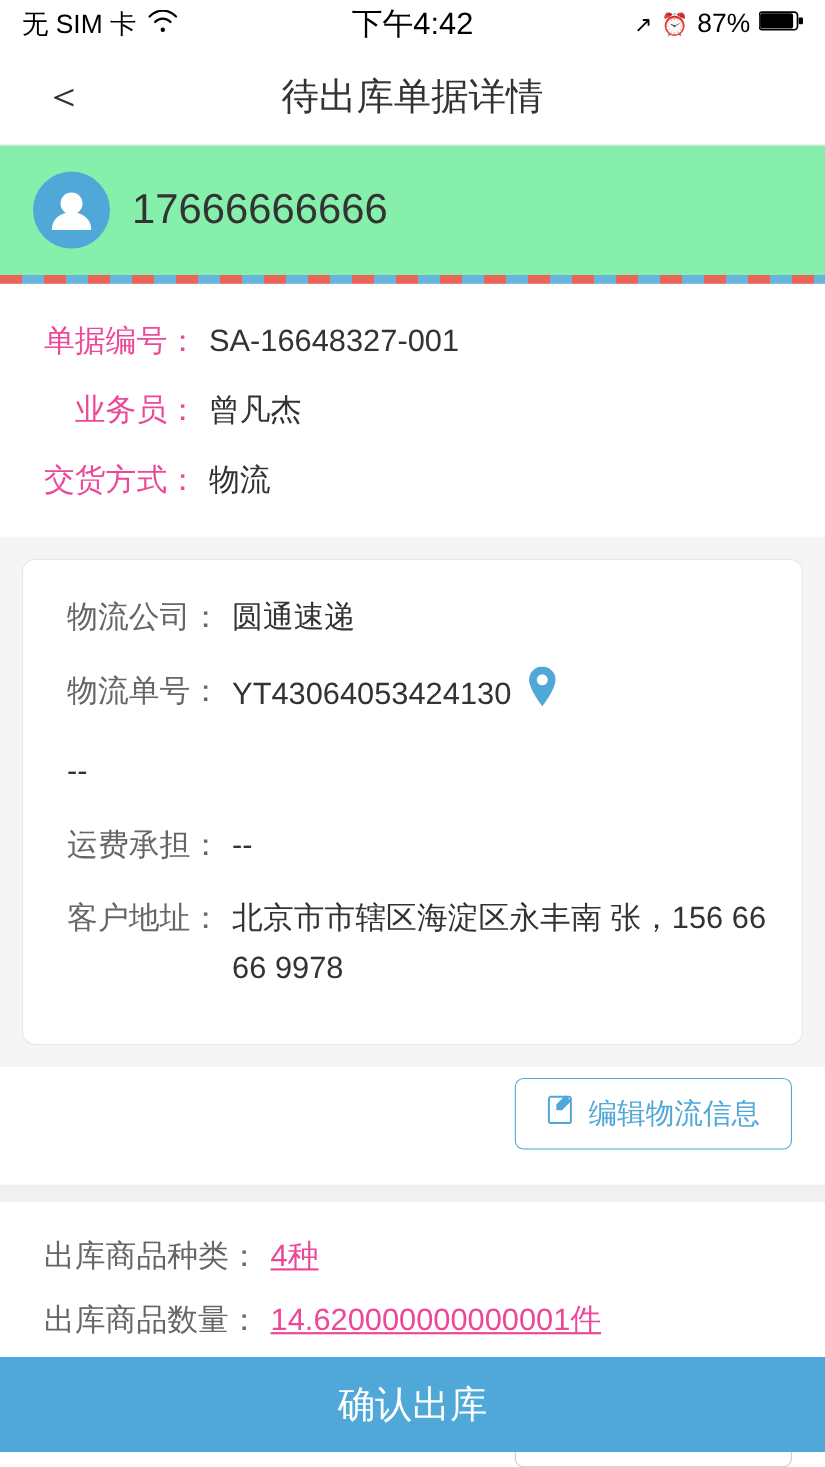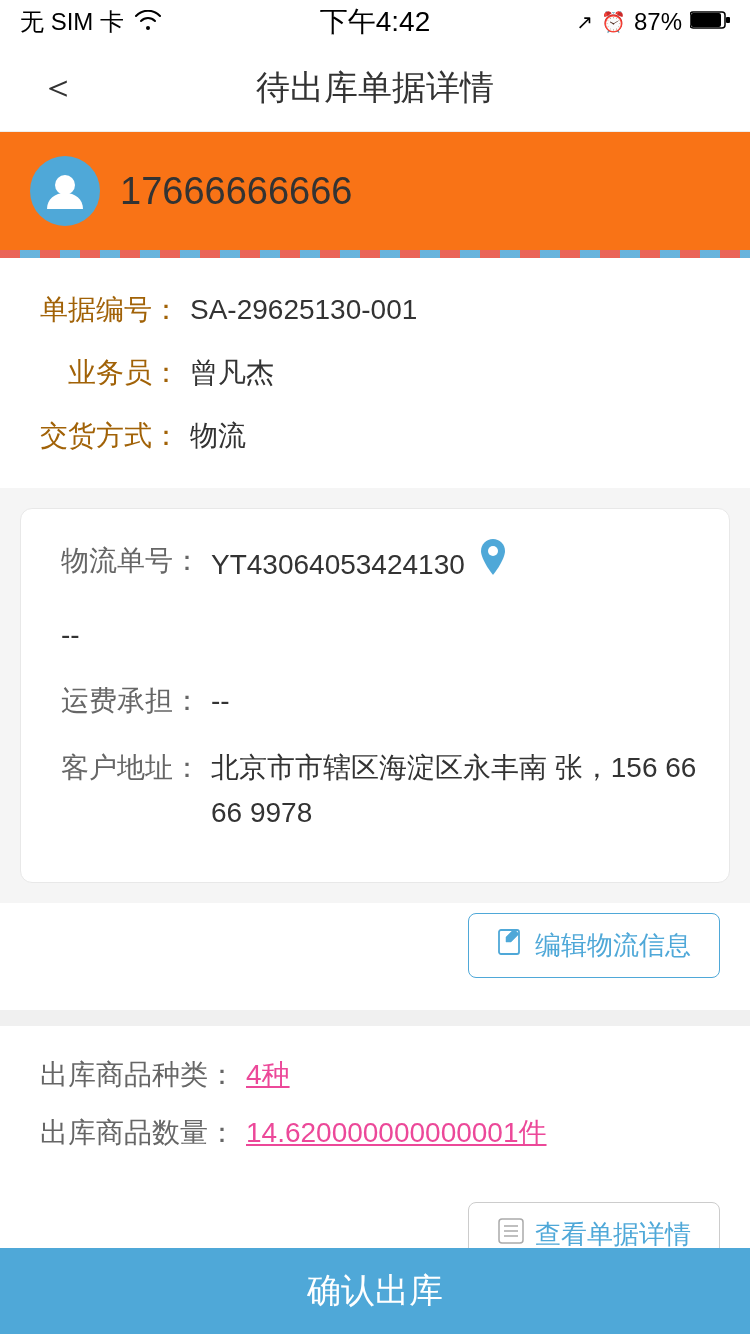--- a/index.html
+++ b/index.html
@@ -65,21 +65,21 @@
       position: absolute;
       left: 50%;
       transform: translateX(-50%);
       font-size: 34px;
       font-weight: 500;
       color: #333;
     }
 
     
     .customer-header {
-      background: #f97316;
+      background: #86efac;
       padding: 24px 30px;
       display: flex;
       align-items: center;
       gap: 20px;
       margin-bottom: 0;
     }
     .customer-avatar {
       width: 70px;
       height: 70px;
       border-radius: 50%;
@@ -119,21 +119,21 @@
       display: flex;
       align-items: flex-start;
       margin-bottom: 18px;
       font-size: 28px;
       line-height: 1.6;
     }
     .info-row:last-child {
       margin-bottom: 0;
     }
     .info-label {
-      color: #a16207;
+      color: #ec4899;
       white-space: nowrap;
       min-width: 140px;
       text-align: right;
       flex-shrink: 0;
     }
     .info-value {
       color: #333;
       margin-left: 10px;
       flex: 1;
     }
@@ -240,21 +240,21 @@
       font-size: 26px;
       display: flex;
       align-items: center;
       gap: 10px;
       cursor: pointer;
     }
 
     
     .confirm-btn-wrapper {
       position: fixed;
-      bottom: 0;
+      bottom: 14px;
       width: 750px;
       background: #4fa8d8;
       padding: 20px 0;
       text-align: center;
     }
     .confirm-btn {
       background: transparent;
       border: none;
       color: #fff;
       font-size: 34px;
@@ -305,33 +305,37 @@
     </svg>
   </div>
   <span class="customer-phone">17666666666</span>
 </div>
 
 <div class="dashed-line"></div>
 
 <div class="info-section">
   <div class="info-row">
     <span class="info-label">单据编号：</span>
-    <span class="info-value">SA-29625130-001</span>
+    <span class="info-value">SA-16648327-001</span>
   </div>
   <div class="info-row">
     <span class="info-label">业务员：</span>
     <span class="info-value">曾凡杰</span>
   </div>
   <div class="info-row">
     <span class="info-label">交货方式：</span>
     <span class="info-value">物流</span>
   </div>
 </div>
 
 <div class="logistics-card">
+  <div class="logistics-row">
+    <span class="logistics-label">物流公司：</span>
+    <span class="logistics-value">圆通速递</span>
+  </div>
   <div class="logistics-row">
     <span class="logistics-label">物流单号：</span>
     <span class="logistics-value">
       <span>YT43064053424130</span>
       <span class="location-icon">
         <svg width="32" height="36" viewBox="0 0 32 36" fill="none">
           <path d="M16 0C9.4 0 4 5.4 4 12c0 9 12 24 12 24s12-15 12-24C28 5.4 22.6 0 16 0z" fill="#4fa8d8"></path>
           <circle cx="16" cy="12" r="5" fill="white"></circle>
         </svg>
       </span>

